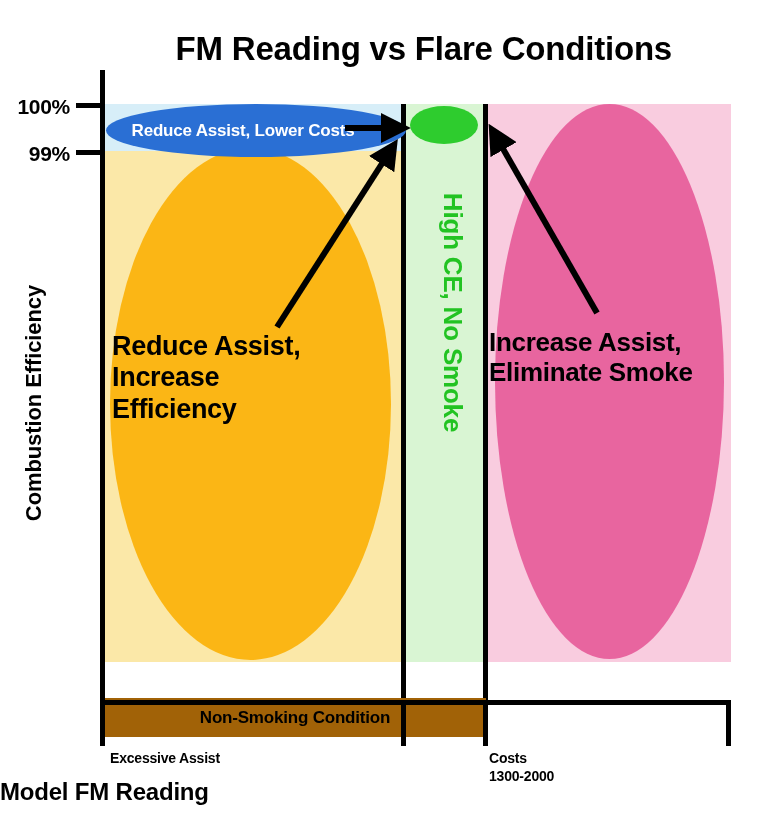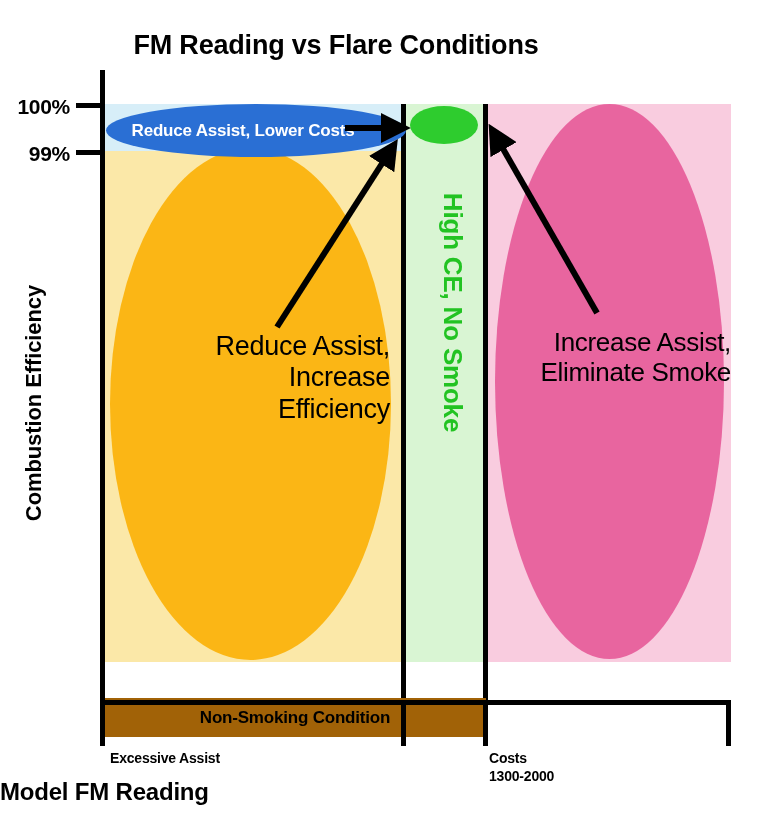--- a/index.html
+++ b/index.html
@@ -6,21 +6,21 @@
   body{
     width:768px;height:838px;position:relative;overflow:hidden;
     font-family:"Liberation Sans",sans-serif;color:#000;
     -webkit-font-smoothing:antialiased;
   }
   #stage{position:absolute;left:0;top:0;width:768px;height:838px;}
 
   
   .chart-title{
     position:absolute;left:0;top:30px;width:672px;
-    text-align:center;font-size:27px;font-weight:bold;
+    text-align:right;font-size:33px;font-weight:bold;
     letter-spacing:-0.2px;
   }
 
   
   .ylabel{
     position:absolute;left:-196px;top:390px;width:460px;
     transform:rotate(-90deg);transform-origin:50% 50%;
     text-align:center;font-size:22px;font-weight:bold;letter-spacing:-0.1px;
   }
   .xlabel{
@@ -58,21 +58,21 @@
   }
   .ell-blue-text{
     color:#ffffff;font-size:17px;font-weight:bold;white-space:nowrap;
     letter-spacing:-0.2px;margin-right:26px;
   }
   .ell-orange{left:110px;top:148px;width:281px;height:512px;}
   .ell-green{left:410px;top:106px;width:68px;height:38px;}
   .ell-pink{left:495px;top:104px;width:229px;height:555px;}
 
   .ell-text{
-    position:absolute;text-align:right;font-weight:normal;color:#000;
+    position:absolute;text-align:left;font-weight:bold;color:#000;
     line-height:1.16;letter-spacing:-0.3px;
   }
   .orange-text{left:112px;top:331px;width:278px;font-size:27px;}
   .pink-text{left:489px;top:327px;width:242px;font-size:26px;}
   .green-text{
     position:absolute;left:287px;top:297px;width:330px;
     transform:rotate(90deg);transform-origin:50% 50%;
     text-align:center;font-size:26px;font-weight:bold;color:#22c322;
     letter-spacing:-0.2px;white-space:nowrap;
   }

